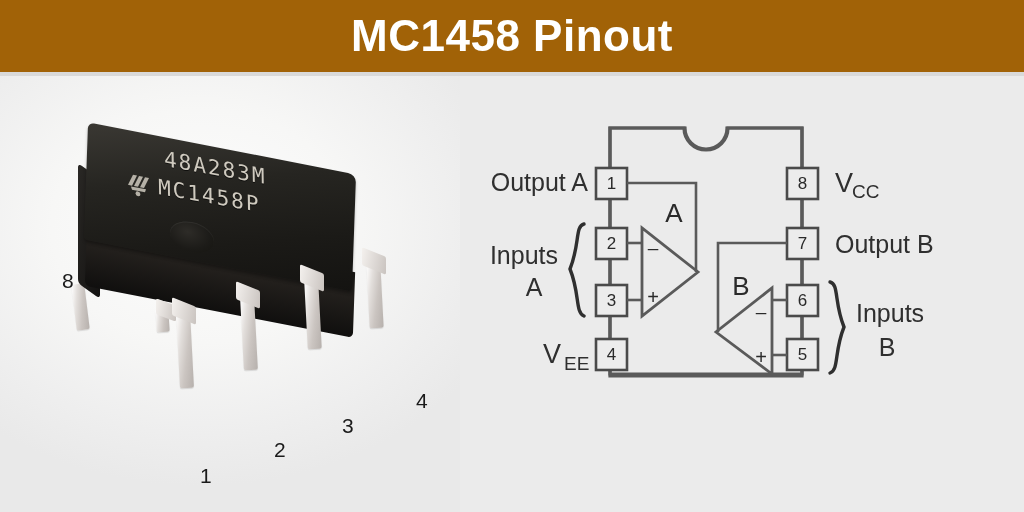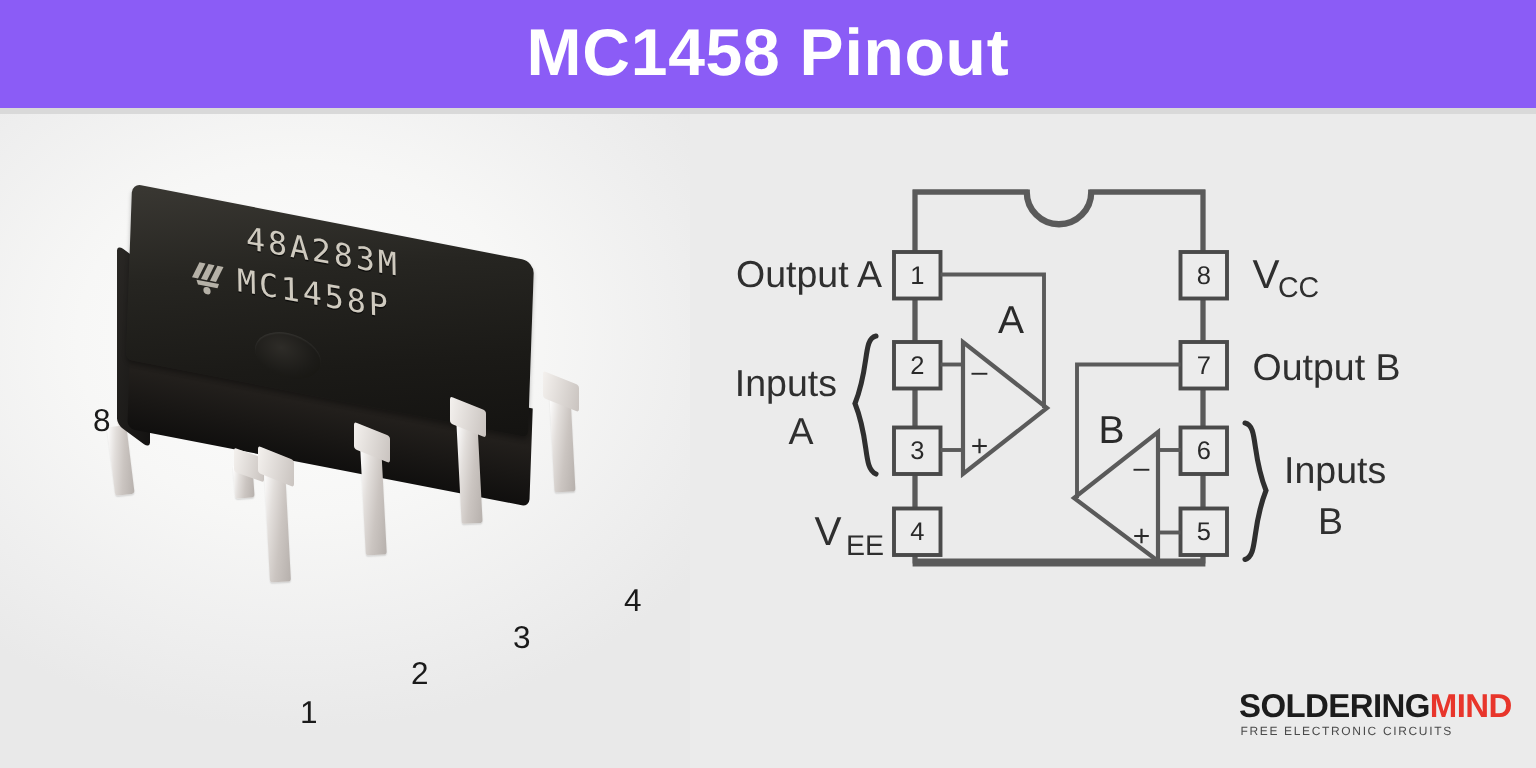--- a/index.html
+++ b/index.html
@@ -7,21 +7,21 @@
     width:1024px;height:512px;overflow:hidden;
     background:#ebebeb;
     font-family:"Liberation Sans","DejaVu Sans",sans-serif;
     position:relative;
   }
   .stage{position:absolute;left:0;top:0;width:1024px;height:512px;}
 
   
   .header{
     position:absolute;left:0;top:0;width:1024px;height:72px;
-    background:#8b5cf6;
+    background:#a16207;
   }
   .header-title{
     position:absolute;left:0;top:0;width:1024px;height:72px;
     display:flex;align-items:center;justify-content:center;
     color:#ffffff;
     font-size:44px;font-weight:bold;letter-spacing:0.5px;
     font-family:"Liberation Sans","DejaVu Sans",sans-serif;
   }
   .header-rule{
     position:absolute;left:0;top:72px;width:1024px;height:4px;background:#d9d9d9;
@@ -261,20 +261,14 @@
 
         <path d="M370 206 C379 208 374 226 384 251 C374 276 379 294 370 297" fill="none" stroke="#2f2f2f" stroke-width="3.4" stroke-linecap="round"></path>
 
         <text x="396" y="246" font-family="Liberation Sans, sans-serif" font-size="25" fill="#2f2f2f" text-anchor="start">Inputs</text>
         <text x="427" y="280" font-family="Liberation Sans, sans-serif" font-size="25" fill="#2f2f2f" text-anchor="middle">B</text>
       </svg>
     </div>
 
   </div>
 
-  <div class="logo">
-    <div class="logo-main">
-      <span class="logo-a">SOLDERING</span><span class="logo-b">MIND</span>
-    </div>
-    <div class="logo-sub">FREE ELECTRONIC CIRCUITS</div>
-  </div>
 
 </div>
 
 </body></html>

